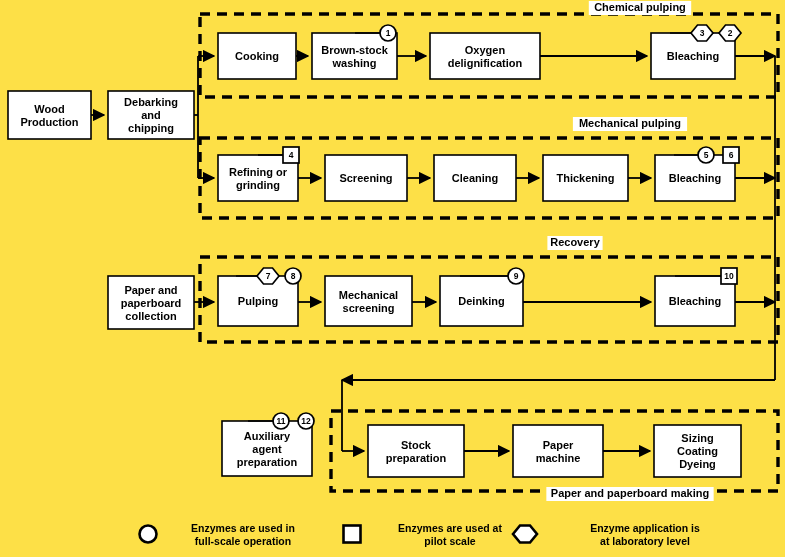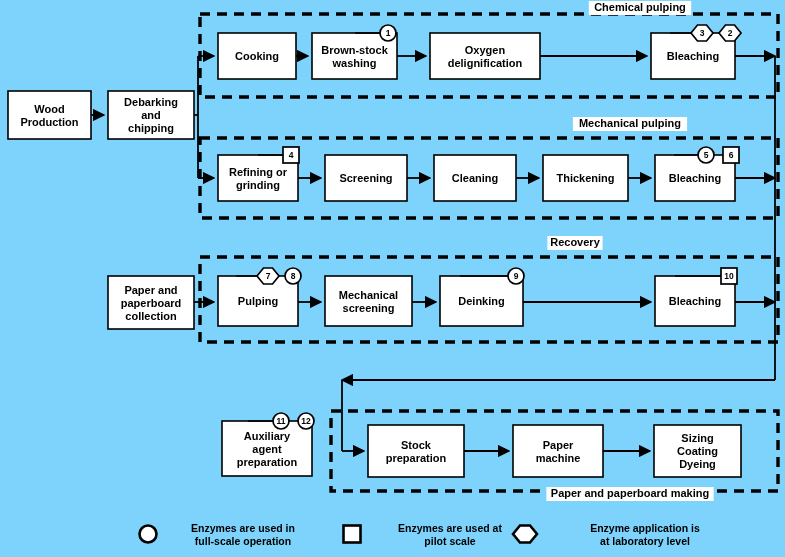--- a/index.html
+++ b/index.html
@@ -4,21 +4,21 @@
 <style>
   html, body {
     margin: 0;
     padding: 0;
     background: #ffffff;
   }
   #canvas {
     position: relative;
     width: 785px;
     height: 557px;
-    background: #7dd3fc;
+    background: #fde047;
     font-family: "Liberation Sans", sans-serif;
   }
   svg { display: block; }
   .node-rect {
     fill: #ffffff;
     stroke: #000000;
     stroke-width: 1.6;
   }
   .group-rect {
     fill: none;

